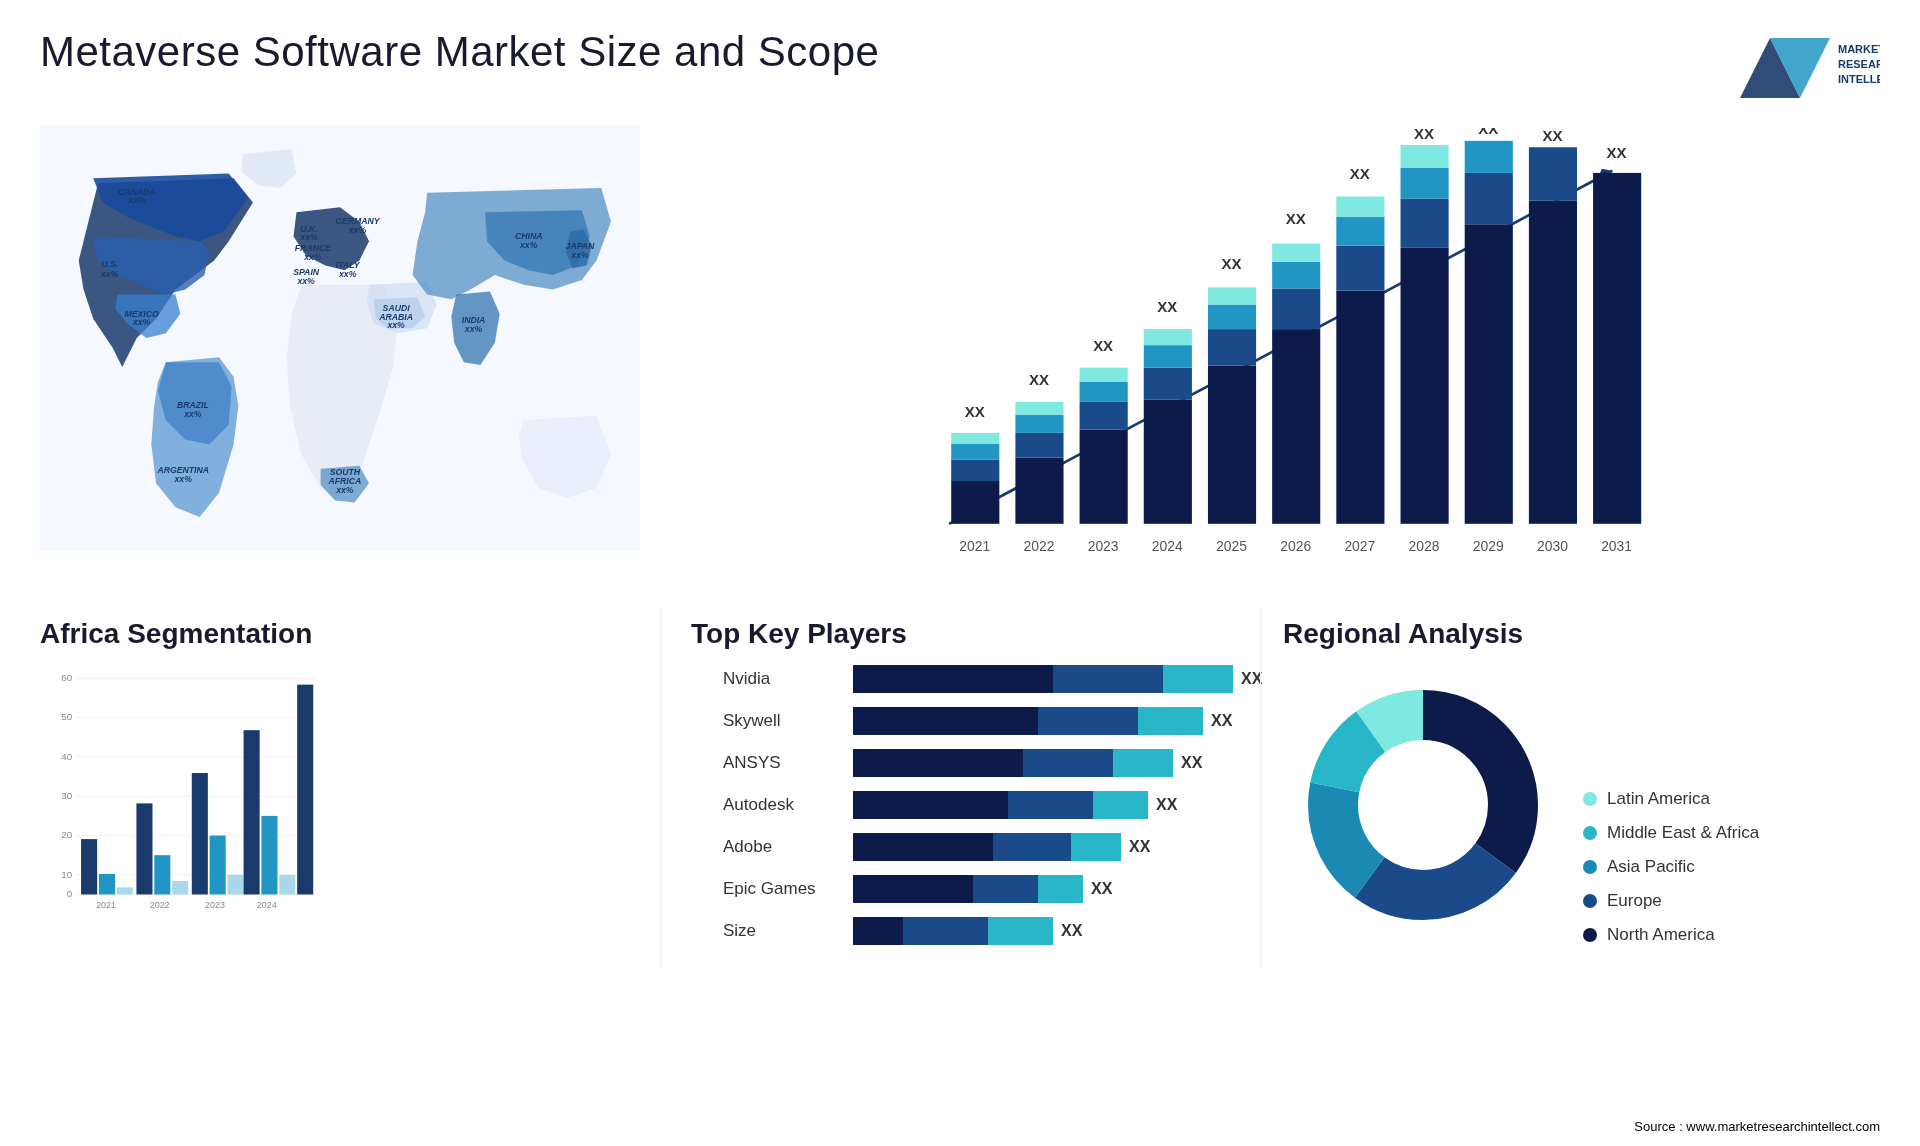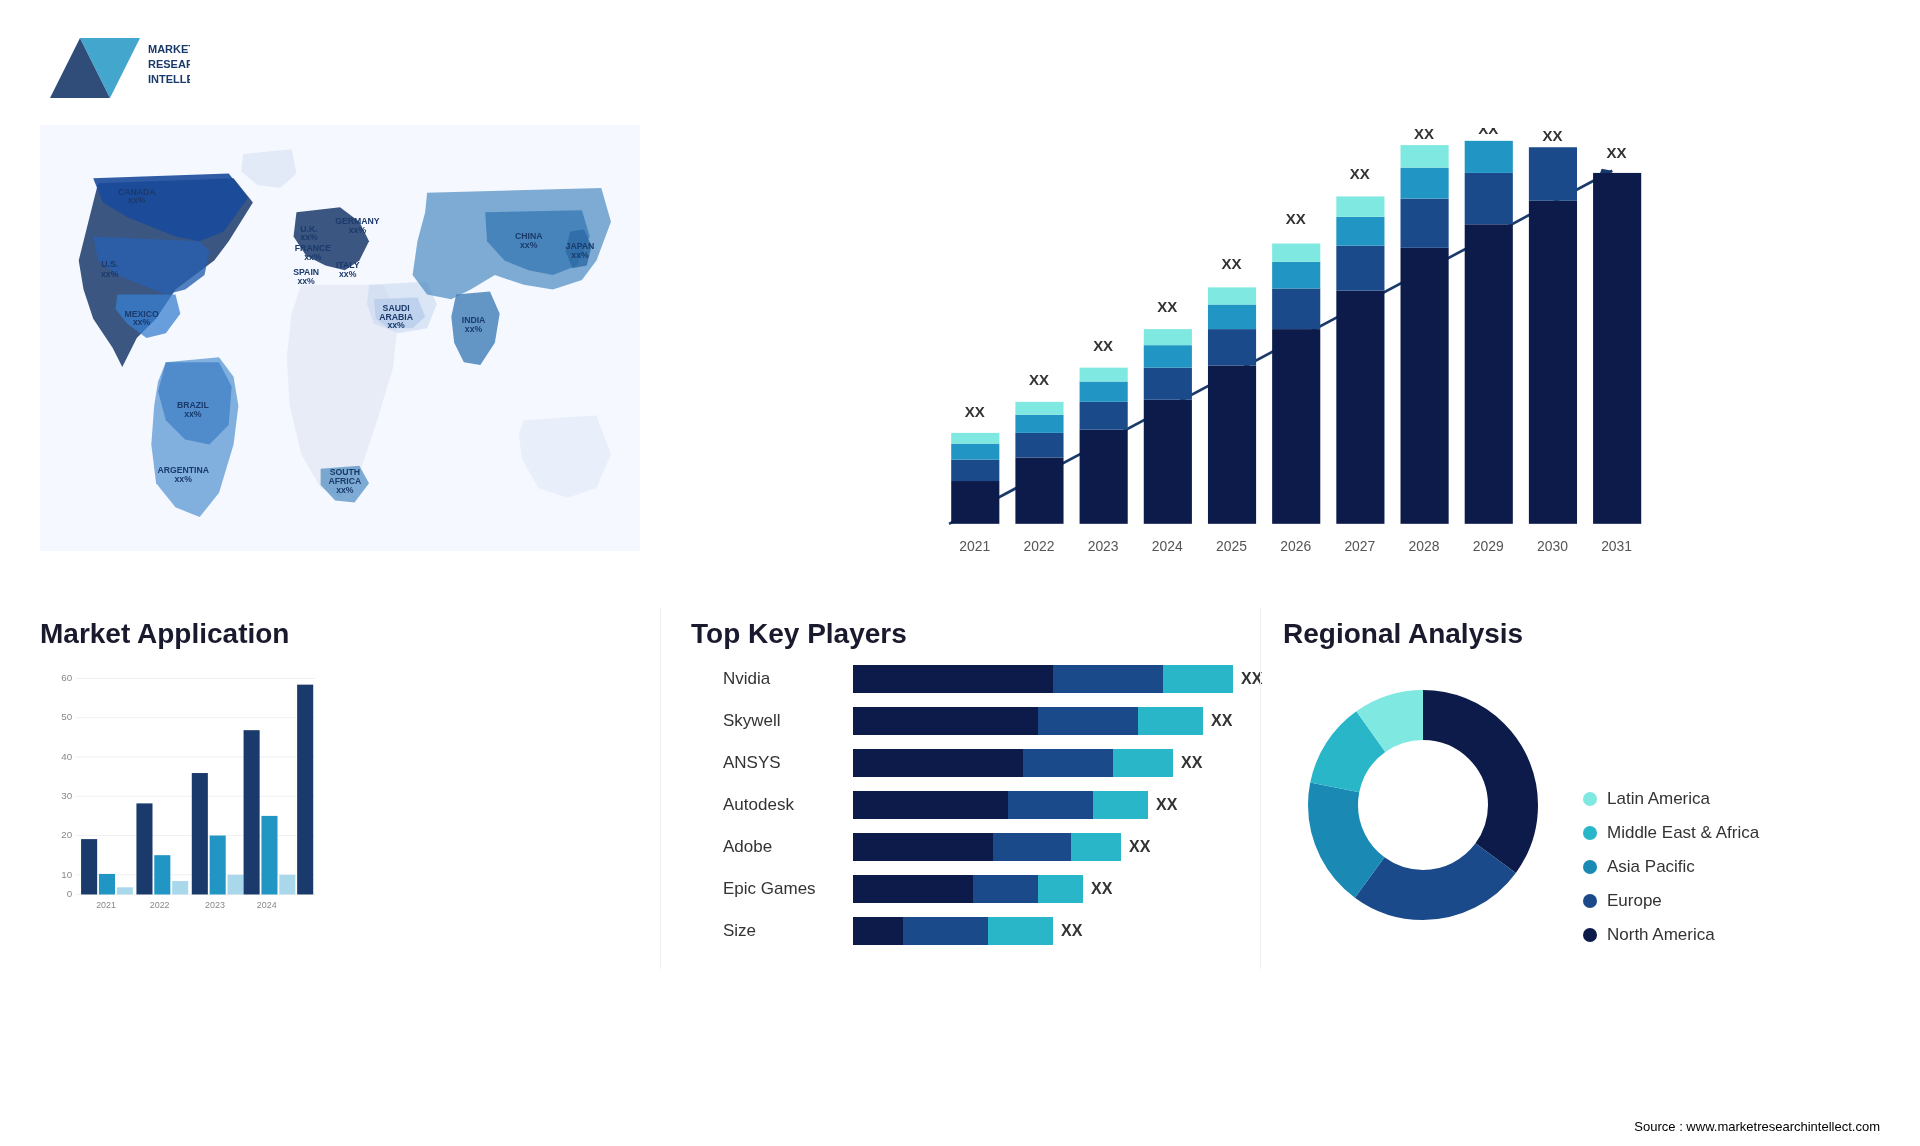--- a/index.html
+++ b/index.html
@@ -38,20 +38,21 @@
       grid-template-rows: 480px auto;
       gap: 0;
       padding: 0 40px;
     }
 
     
     .map-section {
       grid-column: 1;
       grid-row: 1;
       position: relative;
+      font-style: italic;
     }
 
     
     .bar-chart-section {
       grid-column: 2;
       grid-row: 1;
       padding: 10px 20px;
       position: relative;
     }
 
@@ -190,20 +191,21 @@
     .map-label {
       font-size: 9px;
       fill: #1a3a6b;
       font-weight: 700;
     }
   </style>
 </head>
 <body>
 
 <div class="header">
+  <h1 class="page-title">Metaverse Software Market Size and Scope</h1>
   <div class="logo-area">
     <svg width="150" height="80" viewBox="0 0 150 80">
 
       <polygon points="10,70 40,10 70,70" fill="#1a3a6b" opacity="0.9"></polygon>
       <polygon points="40,10 70,70 100,10" fill="#2196c4" opacity="0.85"></polygon>
       <text x="108" y="25" font-size="11" font-weight="900" fill="#1a3a6b">MARKET</text>
       <text x="108" y="40" font-size="11" font-weight="900" fill="#1a3a6b">RESEARCH</text>
       <text x="108" y="55" font-size="11" font-weight="900" fill="#1a3a6b">INTELLECT</text>
     </svg>
   </div>
@@ -375,21 +377,21 @@
 
       <rect x="652" y="42" width="45" height="328" fill="#0d1b4b"></rect>
       <text x="674" y="28" text-anchor="middle" font-size="14" fill="#333" font-weight="bold">XX</text>
       <text x="674" y="395" text-anchor="middle" font-size="13" fill="#555">2031</text>
     </svg>
   </div>
 
   <div class="bottom-section">
 
     <div class="segmentation-section">
-      <h2 class="section-title">Market Application</h2>
+      <h2 class="section-title">Africa Segmentation</h2>
       <div class="seg-chart-area">
         <svg class="seg-svg" viewBox="0 0 320 280">
 
           <text x="28" y="18" font-size="11" fill="#888" text-anchor="end">60</text>
           <text x="28" y="62" font-size="11" fill="#888" text-anchor="end">50</text>
           <text x="28" y="106" font-size="11" fill="#888" text-anchor="end">40</text>
           <text x="28" y="150" font-size="11" fill="#888" text-anchor="end">30</text>
           <text x="28" y="194" font-size="11" fill="#888" text-anchor="end">20</text>
           <text x="28" y="238" font-size="11" fill="#888" text-anchor="end">10</text>
           <text x="28" y="260" font-size="11" fill="#888" text-anchor="end">0</text>

